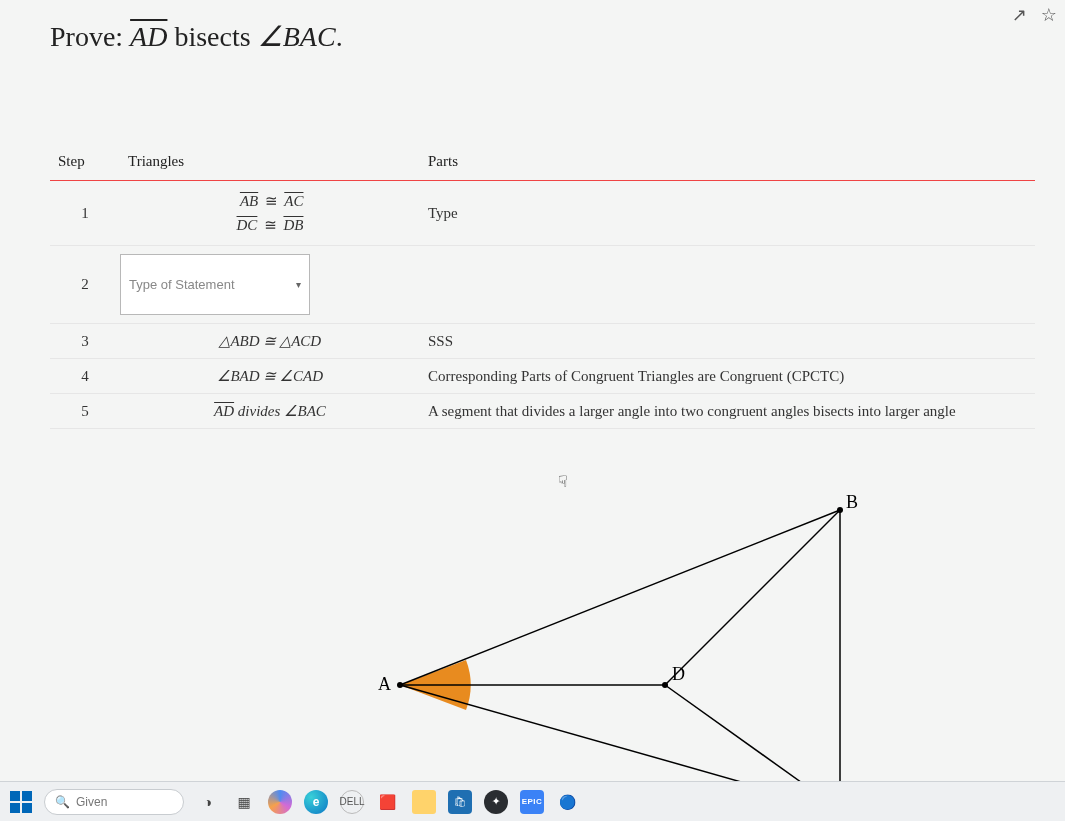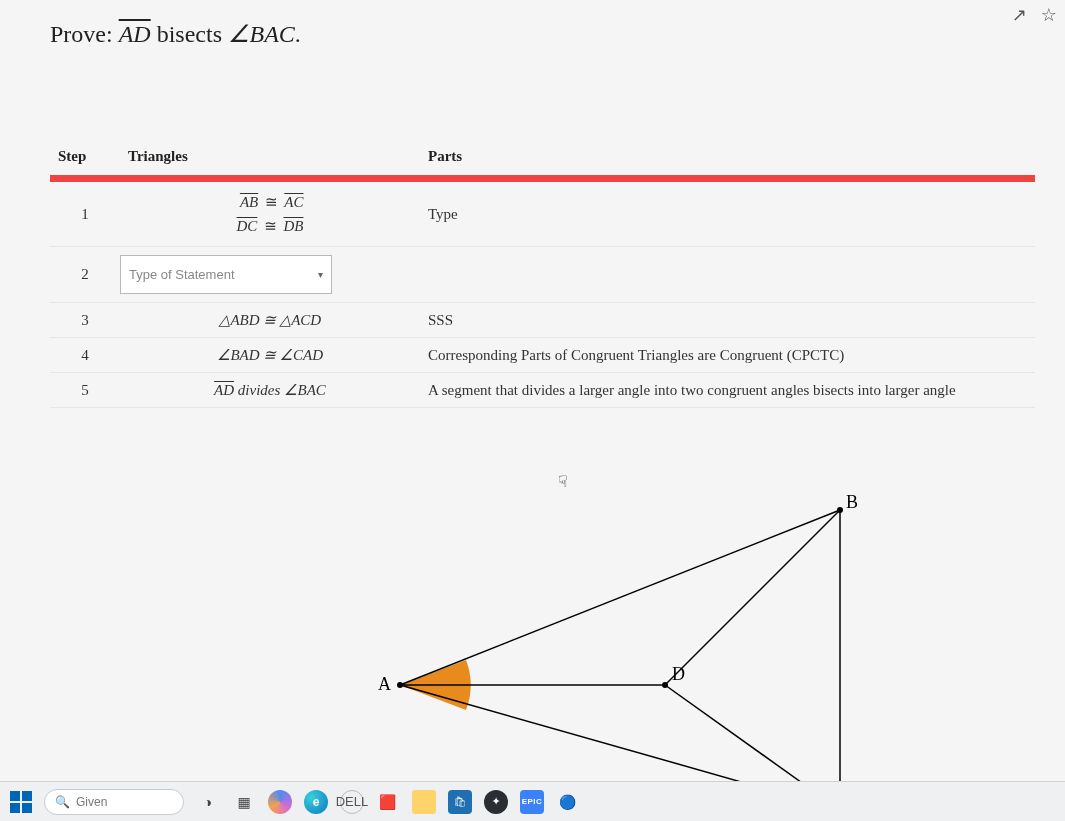--- a/index.html
+++ b/index.html
@@ -11,37 +11,37 @@
     color: #333;
     width: 1065px;
     height: 821px;
     overflow: hidden;
     position: relative;
   }
   .page {
     padding: 20px 30px 0 50px;
   }
   .prove-line {
-    font-size: 24px;
+    font-size: 28px;
     margin-bottom: 90px;
     color: #222;
   }
   .overline { text-decoration: overline; font-style: italic; }
   .it { font-style: italic; }
 
   table.proof {
     border-collapse: collapse;
     width: 100%;
     font-size: 15px;
   }
   table.proof th {
     text-align: left;
-    font-weight: bold;
+    font-weight: normal;
     padding: 10px 8px 10px 8px;
-    border-bottom: 7px solid #ef4444;
+    border-bottom: 1px solid #ef4444;
     color: #222;
   }
   table.proof td {
     padding: 8px 8px;
     vertical-align: middle;
     border-bottom: 1px solid #e6e6e6;
     color: #333;
   }
   .step-col { width: 70px; text-align: center; }
   .stmt-col { width: 300px; text-align: center; }
@@ -56,22 +56,22 @@
 
   .dropdown {
     display: inline-flex;
     align-items: center;
     justify-content: space-between;
     border: 1px solid #b8b8b8;
     background: #fff;
     color: #888;
     font-family: Arial, sans-serif;
     font-size: 13px;
-    padding: 11px 8px;
-    width: 212px;
+    padding: 22px 8px;
+    width: 190px;
     cursor: pointer;
   }
   .dropdown .caret {
     font-size: 10px; color: #666;
   }
 
   .diagram {
     position: absolute;
     left: 370px;
     top: 490px;
@@ -109,21 +109,21 @@
     width:24px; height:24px; border-radius:4px;
     display:flex; align-items:center; justify-content:center;
     font-size:14px; color:#444; cursor:pointer;
   }
   .tb-icon.edge { background: radial-gradient(circle at 30% 30%, #39d0d8, #0b77c5); color:#fff; border-radius:50%; font-weight:bold; font-size:12px;}
   .tb-icon.copilot { background: conic-gradient(#4f8bf0, #d36ad6, #f7a14a, #4f8bf0); border-radius:50%; }
   .tb-icon.folder { background:#ffd36b; border-radius:3px; }
   .tb-icon.store { background:#1f6fb2; color:#fff; border-radius:4px; font-size:10px; }
   .tb-icon.dark { background:#2a2d31; color:#fff; border-radius:50%; font-size:11px;}
   .tb-icon.epic { background:#3b82f6; color:#fff; border-radius:4px; font-size:8px; font-weight:bold; letter-spacing:0.5px;}
-  .tb-icon.dell { border:1px solid #bbb; border-radius:50%; font-size:13px; color:#555;}
+  .tb-icon.dell { border:1px solid #bbb; border-radius:50%; font-size:10px; color:#555;}
 
   
   .topicons {
     position:absolute; top:4px; right:8px; display:flex; gap:14px;
     color:#555;
   }
   .topicons span { cursor:pointer; font-size:18px; }
 
   
   .cursor-glyph {

